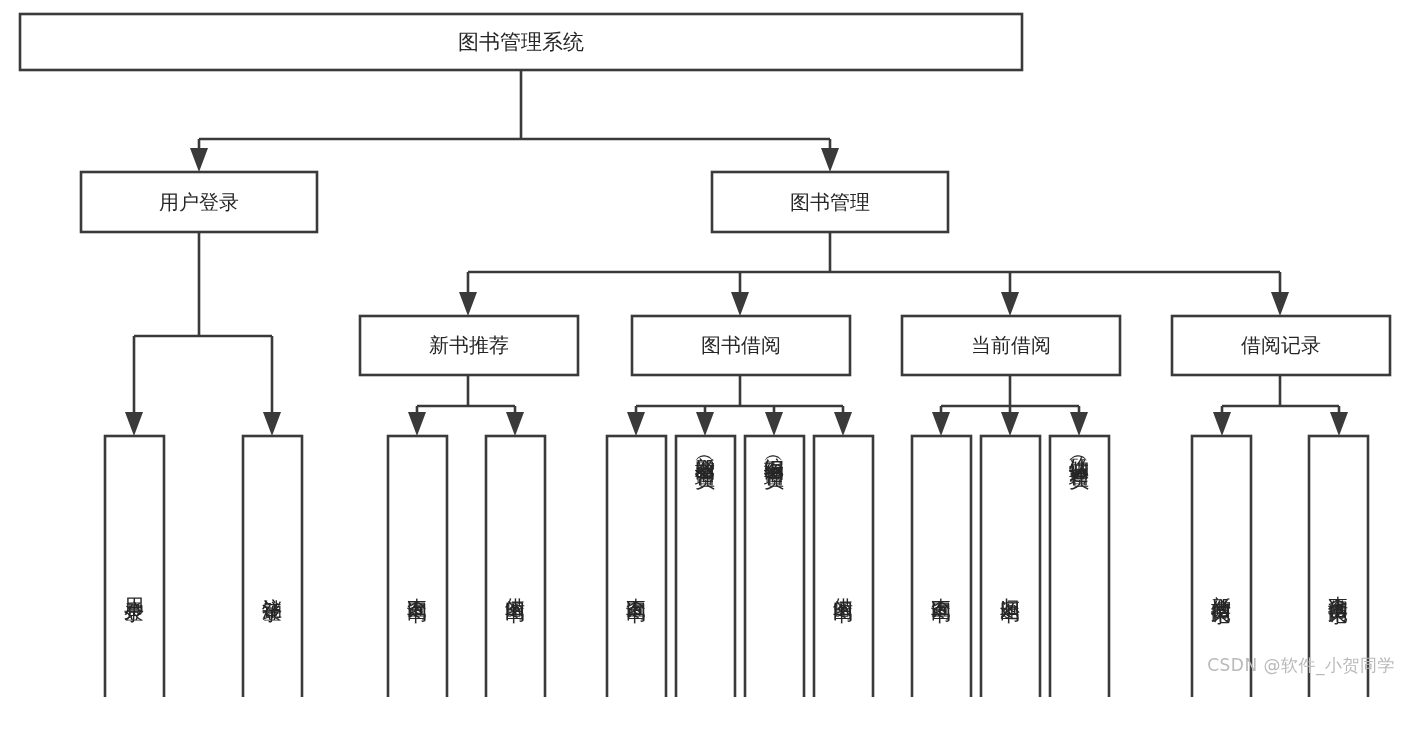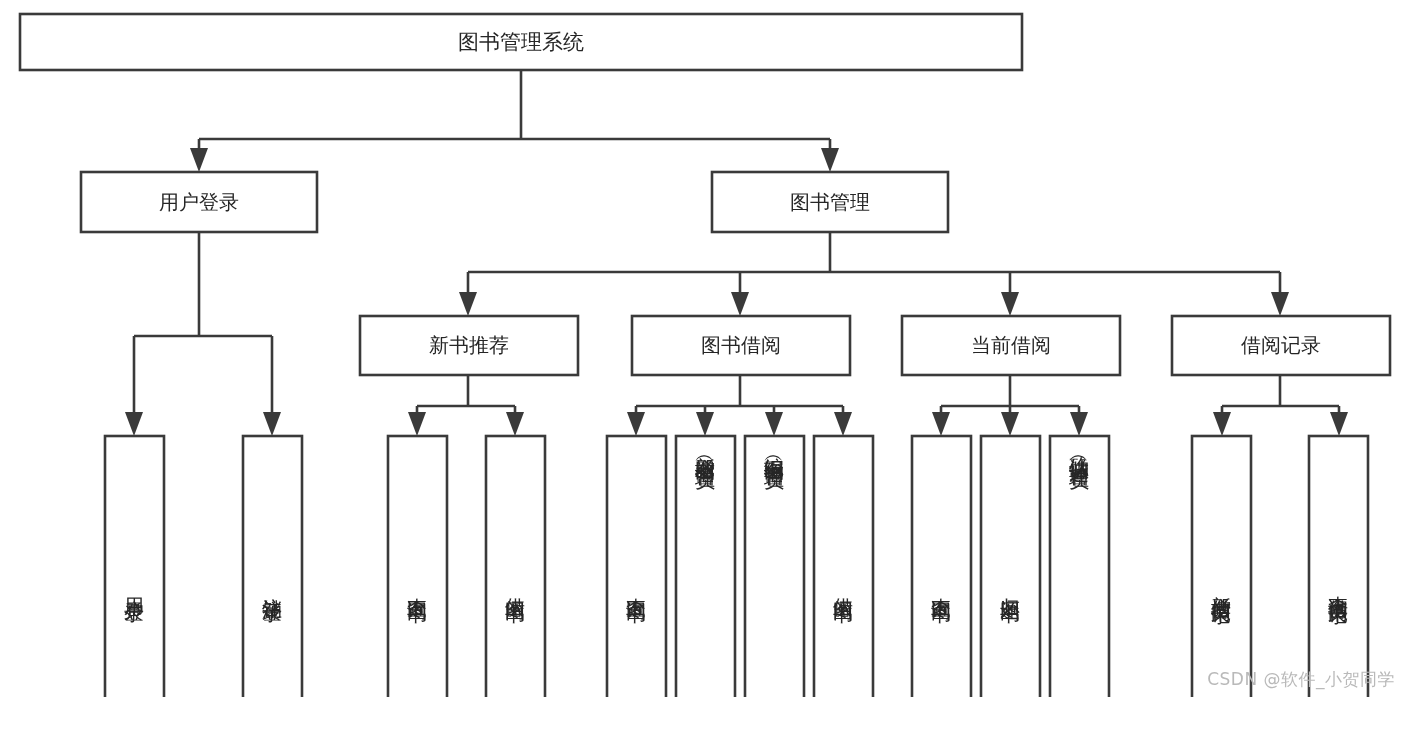--- a/index.html
+++ b/index.html
@@ -66,21 +66,21 @@
     font-family: "DejaVu Sans", "Liberation Sans", sans-serif;
     font-size: 20px;
     line-height: 1.0;
     color: #262626;
     letter-spacing: 2px;
     white-space: nowrap;
   }
   .watermark {
     position: absolute;
     right: 10px;
-    bottom: 6px;
+    bottom: 20px;
     font-family: "DejaVu Sans", "Liberation Sans", sans-serif;
     font-size: 17px;
     color: #b9b9b9;
     letter-spacing: 0.5px;
     white-space: nowrap;
   }
 </style>
 </head>
 <body>
 

